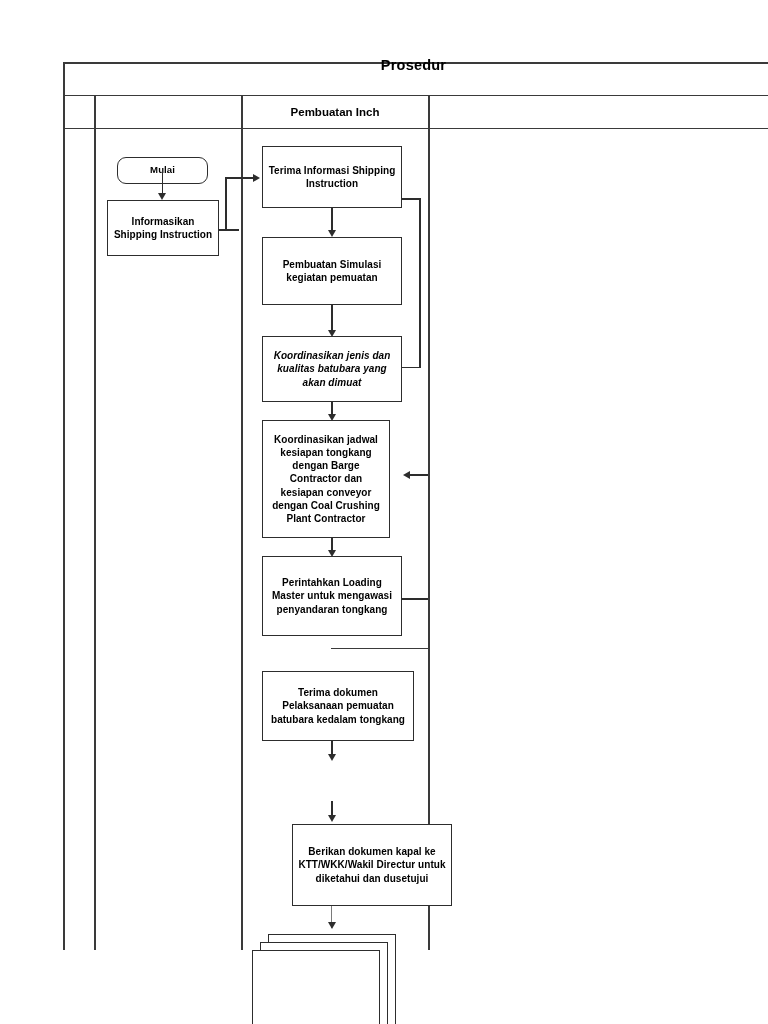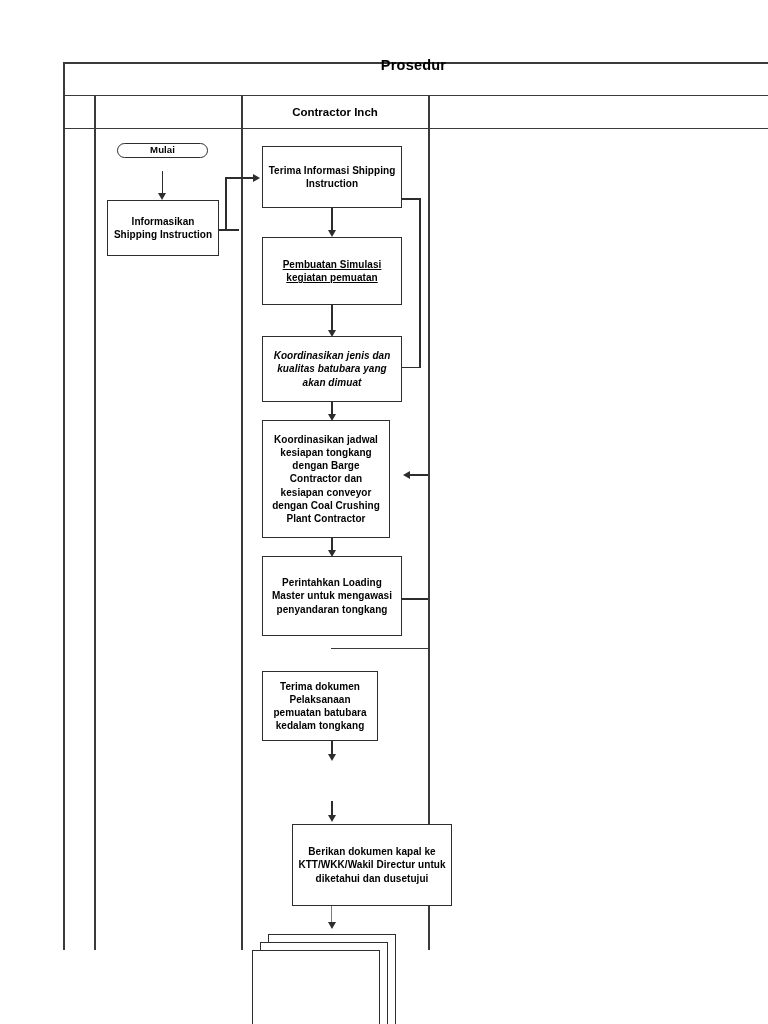--- a/index.html
+++ b/index.html
@@ -139,40 +139,40 @@
   <div class="frame-line v-line" style="left:63px; top:62px; height:888px; width:1.5px;"></div>
   <div class="frame-line v-line" style="left:94px; top:95px; height:855px; width:1.5px;"></div>
   <div class="frame-line v-line" style="left:241px; top:95px; height:855px; width:1.5px;"></div>
   <div class="frame-line v-line" style="left:428px; top:95px; height:855px; width:1.5px;"></div>
 
   <div class="title-bar">
     <span class="title-text">Prosedur</span>
   </div>
 
   <div class="lane-header" style="left:95px; top:96px; width:146px; height:32px;"></div>
-  <div class="lane-header" style="left:242px; top:96px; width:186px; height:32px;">Contractor Inch</div>
-
-  <div class="node terminator" style="left:117px; top:143px; width:91px; height:15px;">Mulai</div>
+  <div class="lane-header" style="left:242px; top:96px; width:186px; height:32px;">Pembuatan Inch</div>
+
+  <div class="node terminator" style="left:117px; top:157px; width:91px; height:27px;">Mulai</div>
 
   <div class="conn v" style="left:161.5px; top:171px; height:24px;"></div>
   <div class="arrow down" style="left:158px; top:193px;"></div>
 
   <div class="node" style="left:107px; top:200px; width:112px; height:56px;">Informasikan Shipping Instruction</div>
 
   <div class="conn h" style="left:219px; top:229px; width:20px;"></div>
   <div class="conn v" style="left:225px; top:177px; height:53px;"></div>
   <div class="conn h" style="left:225px; top:177px; width:29px;"></div>
   <div class="arrow right" style="left:253px; top:174px;"></div>
 
   <div class="node" style="left:262px; top:146px; width:140px; height:62px;">Terima Informasi Shipping Instruction</div>
 
   <div class="conn v" style="left:331px; top:208px; height:24px;"></div>
   <div class="arrow down" style="left:327.5px; top:230px;"></div>
 
-  <div class="node" style="left:262px; top:237px; width:140px; height:68px;text-decoration:underline;">Pembuatan Simulasi kegiatan pemuatan</div>
+  <div class="node" style="left:262px; top:237px; width:140px; height:68px;">Pembuatan Simulasi kegiatan pemuatan</div>
 
   <div class="conn v" style="left:331px; top:305px; height:27px;"></div>
   <div class="arrow down" style="left:327.5px; top:330px;"></div>
 
   <div class="node" style="left:262px; top:336px; width:140px; height:66px;font-style:italic;">Koordinasikan jenis dan kualitas batubara yang akan dimuat</div>
 
   <div class="conn v" style="left:419px; top:198px; height:170px;"></div>
   <div class="conn h" style="left:402px; top:366.5px; width:18.6px;"></div>
   <div class="conn h" style="left:402px; top:198px; width:18.6px;"></div>
 
@@ -186,21 +186,21 @@
 
   <div class="conn v" style="left:331px; top:538px; height:15px;"></div>
   <div class="arrow down" style="left:327.5px; top:550px;"></div>
 
   <div class="node" style="left:262px; top:556px; width:140px; height:80px;">Perintahkan Loading Master untuk mengawasi penyandaran tongkang</div>
 
   <div class="conn h" style="left:402px; top:598px; width:26px;"></div>
 
   <div class="frame-line h-line" style="left:331px; top:648px; width:97px;"></div>
 
-  <div class="node" style="left:262px; top:671px; width:116px; height:70px;">Terima dokumen Pelaksanaan pemuatan batubara kedalam tongkang</div>
+  <div class="node" style="left:262px; top:671px; width:152px; height:70px;">Terima dokumen Pelaksanaan pemuatan batubara kedalam tongkang</div>
 
   <div class="conn v" style="left:331px; top:741px; height:16px;"></div>
   <div class="arrow down" style="left:327.5px; top:754px;"></div>
 
 
   <div class="conn v" style="left:331px; top:801px; height:18px;"></div>
   <div class="arrow down" style="left:327.5px; top:815px;"></div>
 
   <div class="node" style="left:252px; top:824px; width:160px; height:82px;margin-left:40px;">Berikan dokumen kapal ke KTT/WKK/Wakil Directur untuk diketahui dan dusetujui</div>
 

